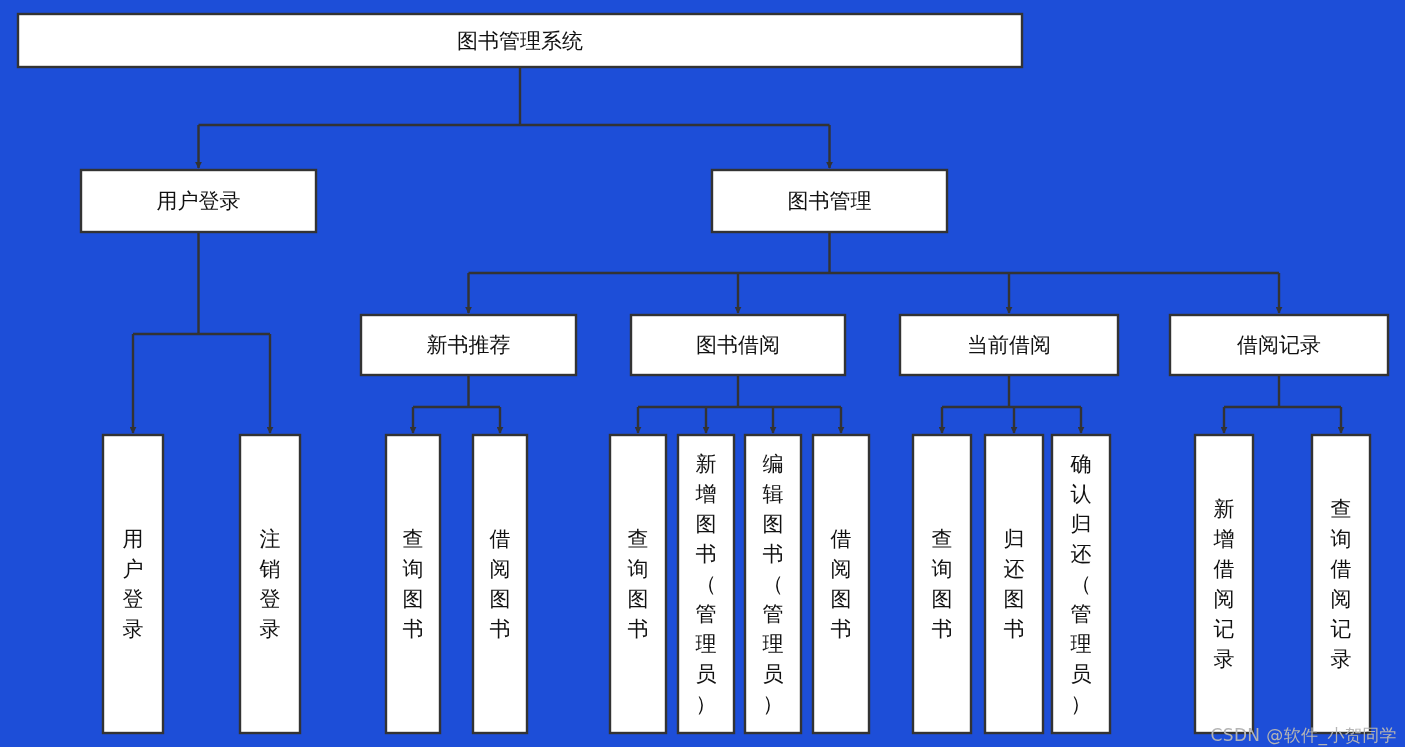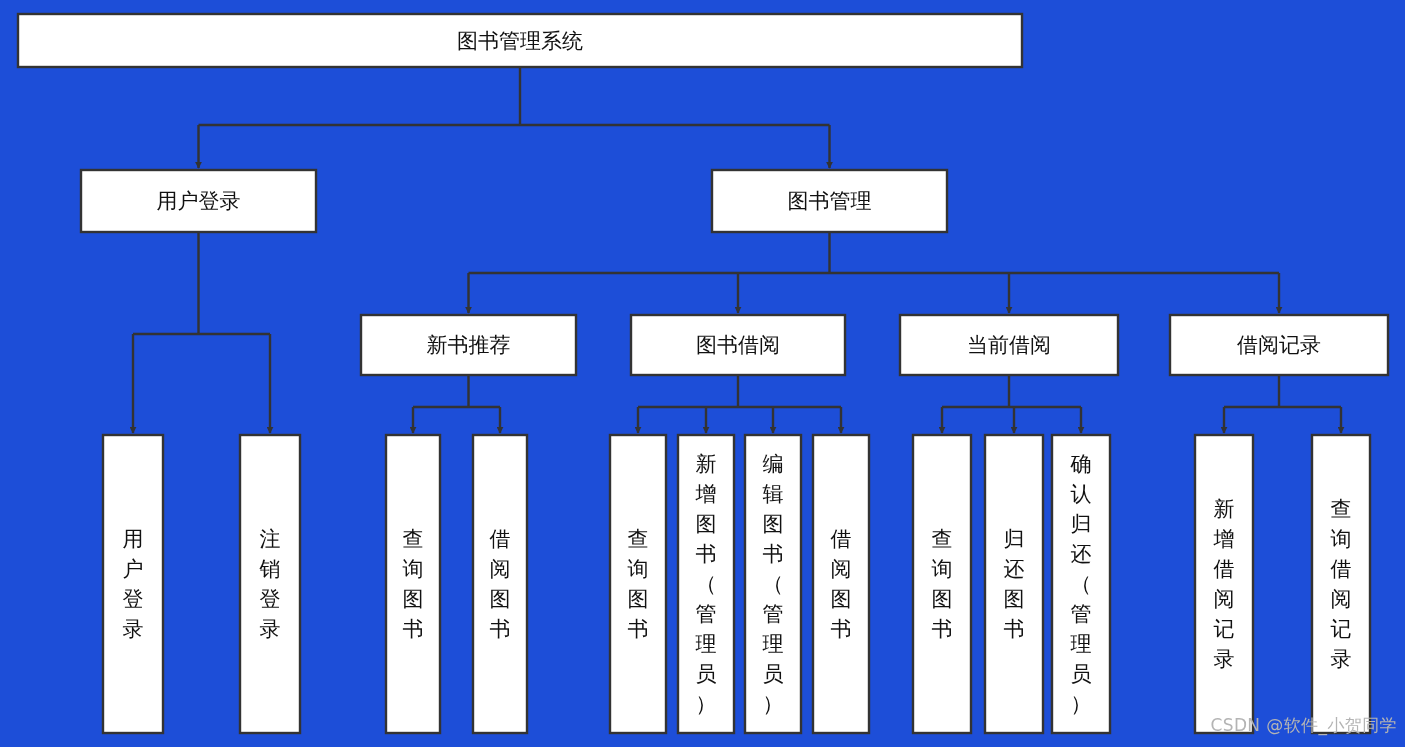--- a/index.html
+++ b/index.html
@@ -5,21 +5,21 @@
   html,body{margin:0;padding:0;background:#ffffff;}
   body{width:1405px;height:747px;font-family:"DejaVu Sans","Liberation Sans",sans-serif;overflow:hidden;}
   #stage{position:relative;width:1405px;height:747px;background:#1d4ed8;}
   svg.diagram{position:absolute;left:0;top:0;width:1405px;height:747px;}
   .node-rect{fill:#ffffff;stroke:#333333;stroke-width:2.4;}
   .link{stroke:#333333;stroke-width:2.4;fill:none;}
   .node-label{font-family:"DejaVu Sans","Liberation Sans",sans-serif;fill:#111111;}
   .h-label{font-size:21px;text-anchor:middle;dominant-baseline:middle;}
   .v-label{font-size:21px;text-anchor:middle;}
   .v-label tspan{text-anchor:middle;}
-  .watermark{position:absolute;right:8px;bottom:10px;font-size:17px;color:#b4b4b4;
+  .watermark{position:absolute;right:8px;bottom:0;font-size:17px;color:#b4b4b4;
     font-family:"DejaVu Sans","Liberation Sans",sans-serif;white-space:nowrap;letter-spacing:.4px;}
 </style>
 </head>
 <body>
 
 <div id="stage">
   <svg class="diagram" viewBox="0 0 1405 747">
     <defs>
       <marker id="arrow" viewBox="0 0 10 10" refX="9" refY="5" markerWidth="7" markerHeight="7" orient="auto-start-reverse" markerUnits="userSpaceOnUse">
         <path d="M 0 0 L 10 5 L 0 10 z" fill="#333333"></path>

